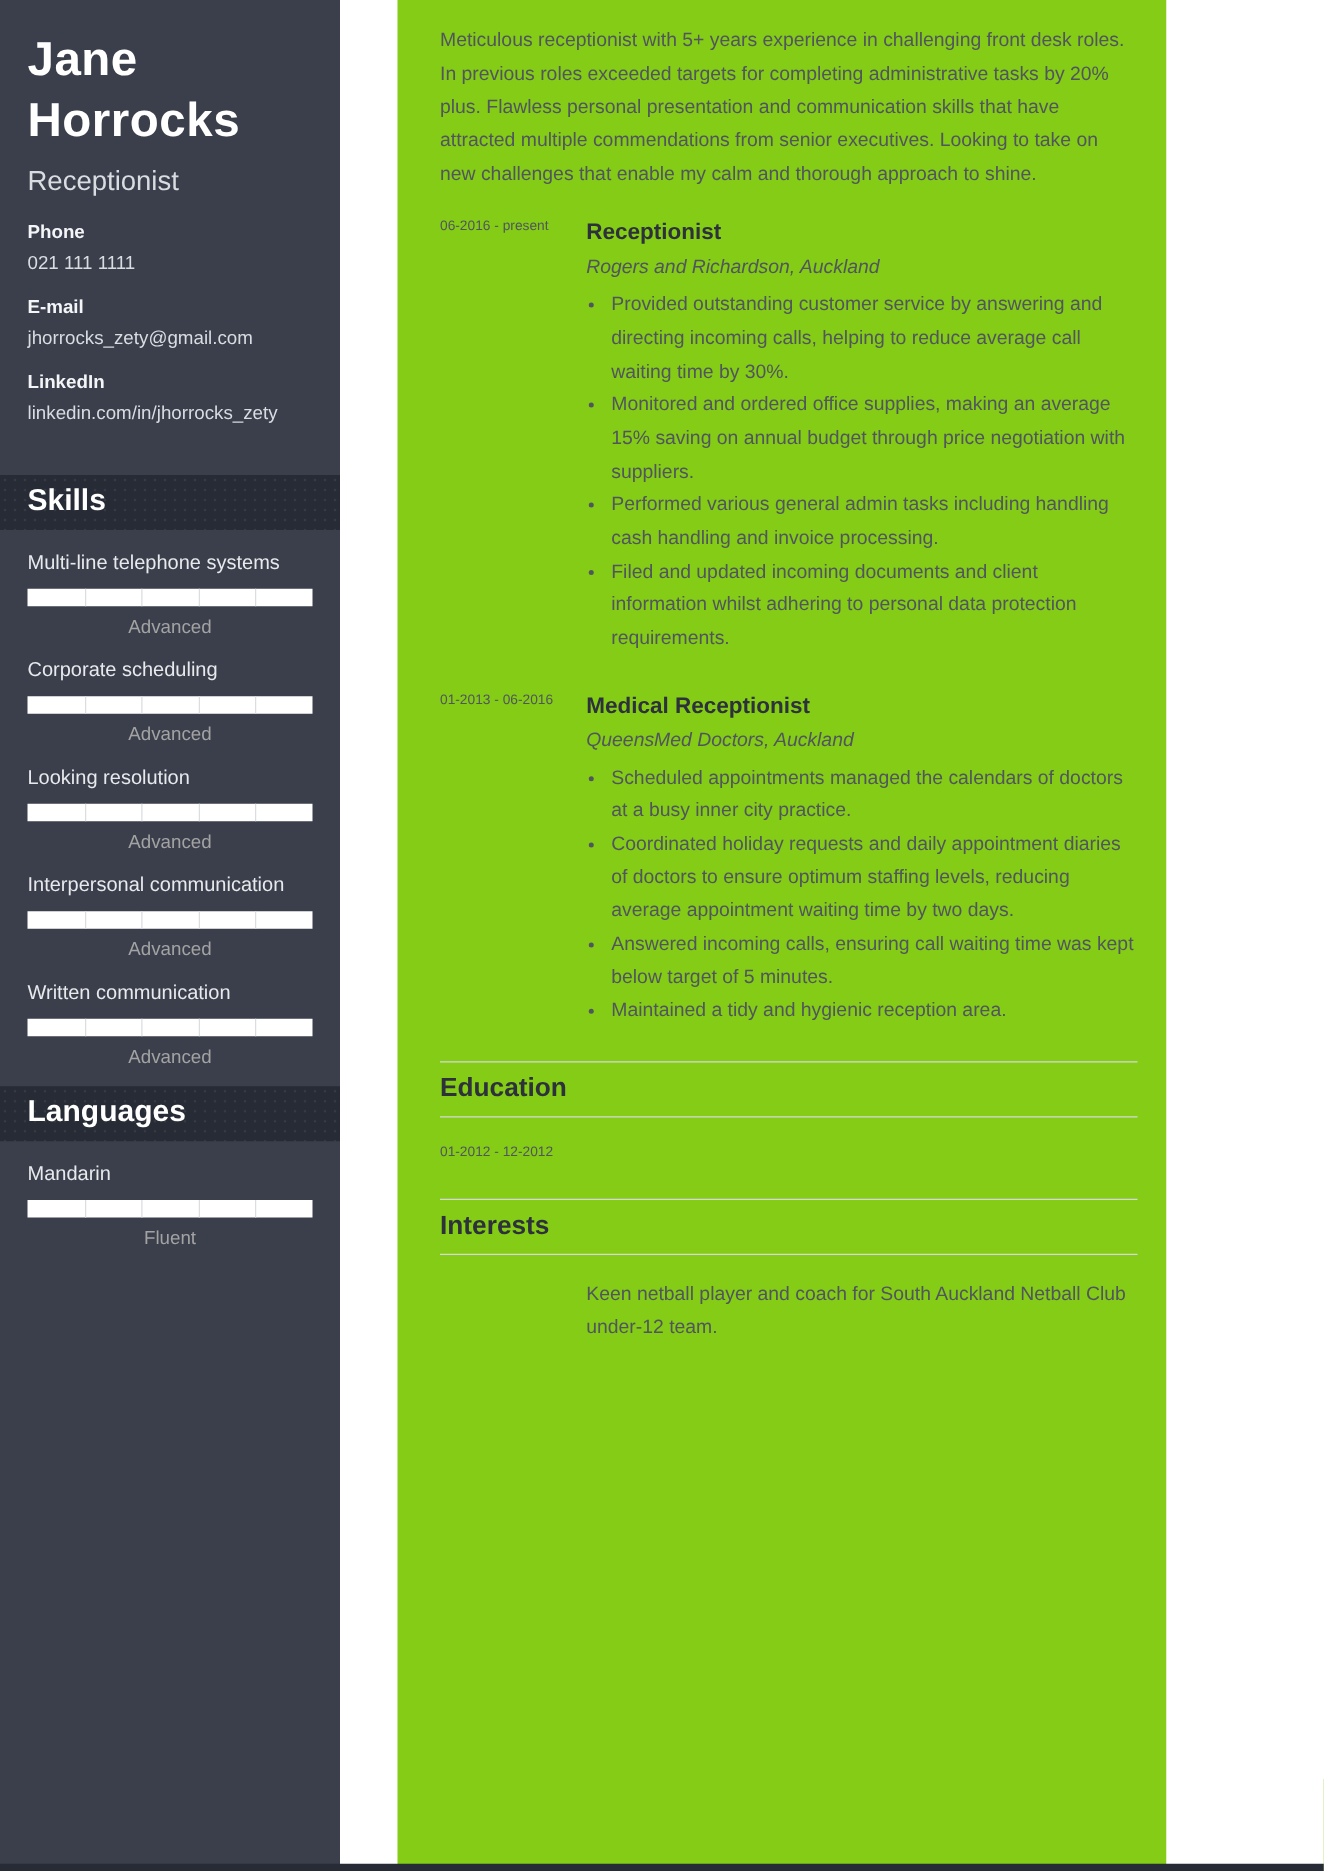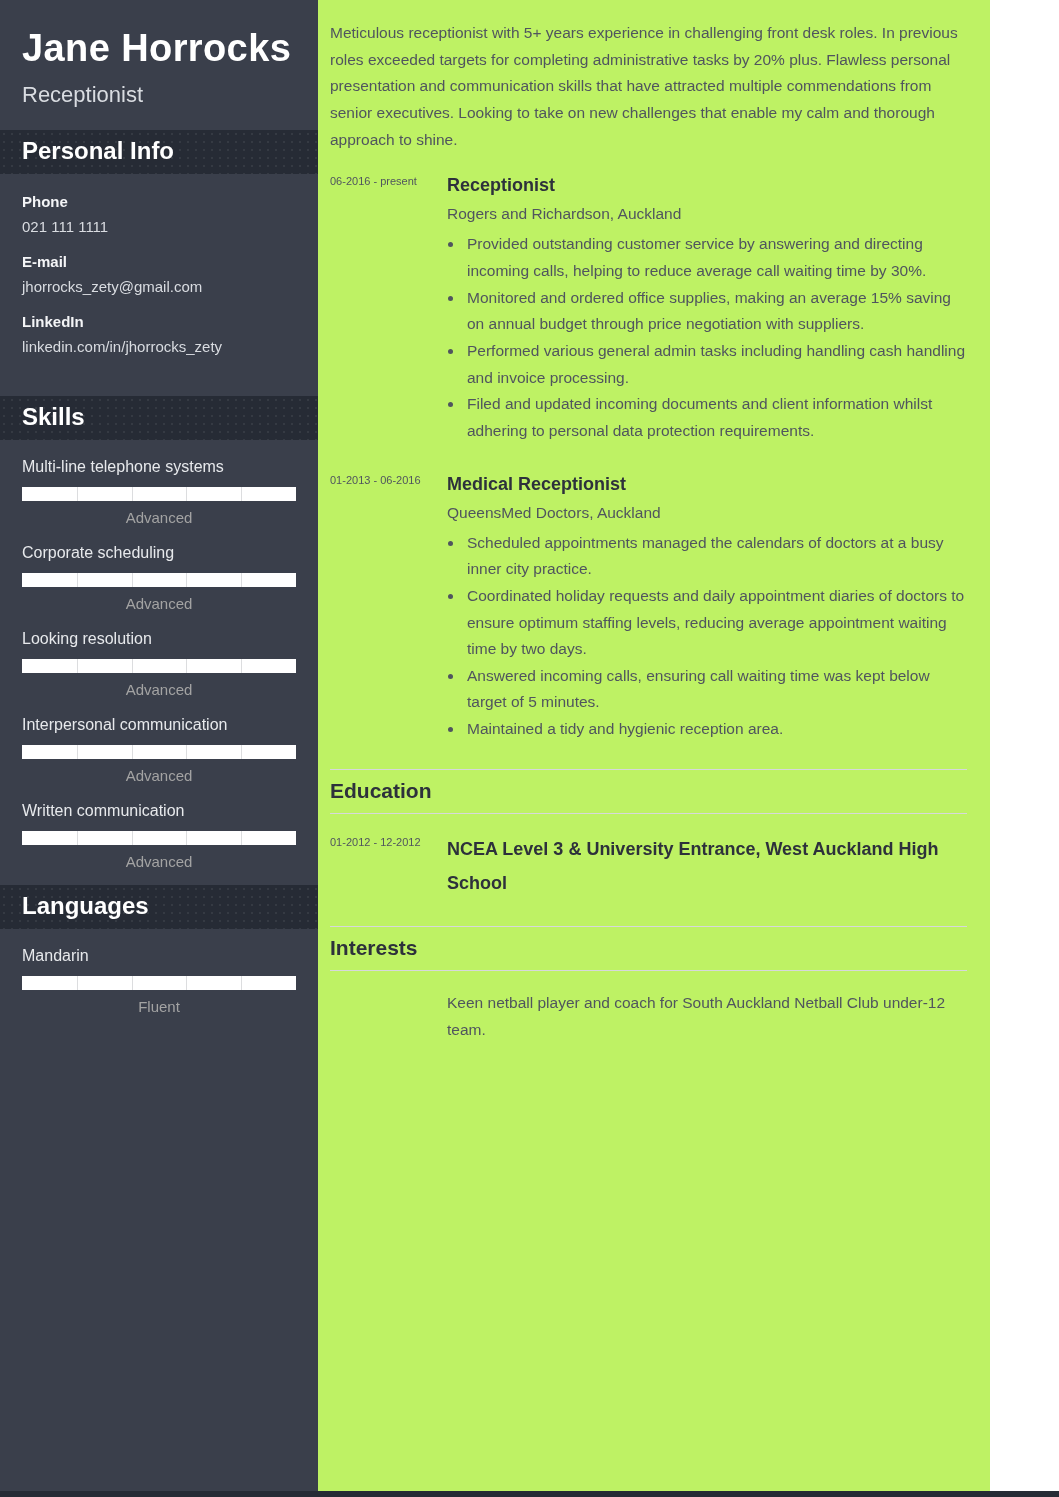--- a/index.html
+++ b/index.html
@@ -2,21 +2,21 @@
 <html><head>
 <meta charset="utf-8">
 <style>
   html,body{margin:0;padding:0;}
   body{
     width:1059px;height:1497px;position:relative;background:#ffffff;
     font-family:"Liberation Sans", sans-serif;overflow:hidden;
   }
   
   .sidebar{
-    position:absolute;left:0;top:0;width:318px;height:1497px;
+    position:absolute;left:0;top:0;width:272px;height:1497px;
     background:#3a3f4b;color:#ffffff;box-sizing:border-box;
   }
   .name{
     padding:24px 22px 0 22px;font-size:38px;font-weight:bold;color:#ffffff;
     line-height:1.3;letter-spacing:.4px;
   }
   .subtitle{padding:9px 22px 0 22px;font-size:22px;color:#d9dce1;}
   .band{
     margin-top:22px;background:#262b35;color:#ffffff;
     background-image:radial-gradient(rgba(255,255,255,.07) 1px, transparent 1.3px);
@@ -33,47 +33,46 @@
   .skill-name{font-size:16px;color:#e7e9ec;margin-bottom:11px;}
   .skill-bar{height:14px;background:#ffffff;position:relative;}
   .skill-divider{position:absolute;top:0;bottom:0;width:1px;background:#dcdddf;}
   .skill-divider.d1{left:20%;}
   .skill-divider.d2{left:40%;}
   .skill-divider.d3{left:60%;}
   .skill-divider.d4{left:80%;}
   .skill-level{margin-top:8px;text-align:center;font-size:15px;color:#a3a3a3;}
   
   .main{
-    position:absolute;left:318px;top:0;width:672px;height:1497px;
-    box-sizing:border-box;padding:20px 23px 0 12px;background:#bef264;
+    position:absolute;left:318px;top:0;width:615px;height:1497px;
+    box-sizing:border-box;padding:20px 23px 0 34px;background:#84cc16;
   }
   .summary{font-size:15.5px;color:#50555e;line-height:1.72;}
   .section-heading{
     margin-top:22px;border-top:1px solid #d6d8db;border-bottom:1px solid #d6d8db;
     padding:9px 0 10px 0;font-size:21px;font-weight:bold;color:#2d313b;
   }
   .entry{display:flex;margin:19px 0 26px 0;}
   .entry-date{flex:0 0 117px;width:117px;font-size:11px;color:#50555e;line-height:1.8;}
   .entry-body{flex:1;min-width:0;}
   .entry-title{font-size:18px;font-weight:bold;color:#2d313b;line-height:1.5;}
   .entry-title.edu{line-height:1.88;}
-  .entry-company{margin-top:6px;font-size:15.5px;color:#50555e;}
+  .entry-company{margin-top:6px;font-size:15.5px;font-style:italic;color:#50555e;}
   .entry-bullets{margin:8px 0 0 0;padding:0 0 0 17px;font-size:15.5px;color:#50555e;line-height:1.72;}
   .entry-bullets li{padding-left:3px;}
   .interests-text{font-size:15.5px;color:#50555e;line-height:1.72;padding-top:0;}
   .footer-strip{position:absolute;left:0;bottom:0;width:1059px;height:6px;background:#262b35;}
 </style>
 </head>
 <body>
 
 <div class="sidebar">
   <div class="name">Jane Horrocks</div>
   <div class="subtitle">Receptionist</div>
 
-  <div class="band">Personal Info</div>
   <div class="contact">
     <div class="contact-item">
       <div class="contact-label">Phone</div>
       <div class="contact-value">021 111 1111</div>
     </div>
     <div class="contact-item">
       <div class="contact-label">E-mail</div>
       <div class="contact-value">jhorrocks_zety@gmail.com</div>
     </div>
     <div class="contact-item">
@@ -182,23 +181,20 @@
         <li>Answered incoming calls, ensuring call waiting time was kept below target of 5 minutes.</li>
         <li>Maintained a tidy and hygienic reception area.</li>
       </ul>
     </div>
   </div>
 
   <div class="section-heading">Education</div>
 
   <div class="entry">
     <div class="entry-date">01-2012 - 12-2012</div>
-    <div class="entry-body">
-      <div class="entry-title edu">NCEA Level 3 &amp; University Entrance, West Auckland High School</div>
-    </div>
   </div>
 
   <div class="section-heading">Interests</div>
 
   <div class="entry">
     <div class="entry-date"></div>
     <div class="entry-body">
       <div class="interests-text">Keen netball player and coach for South Auckland Netball Club under-12 team.</div>
     </div>
   </div>

